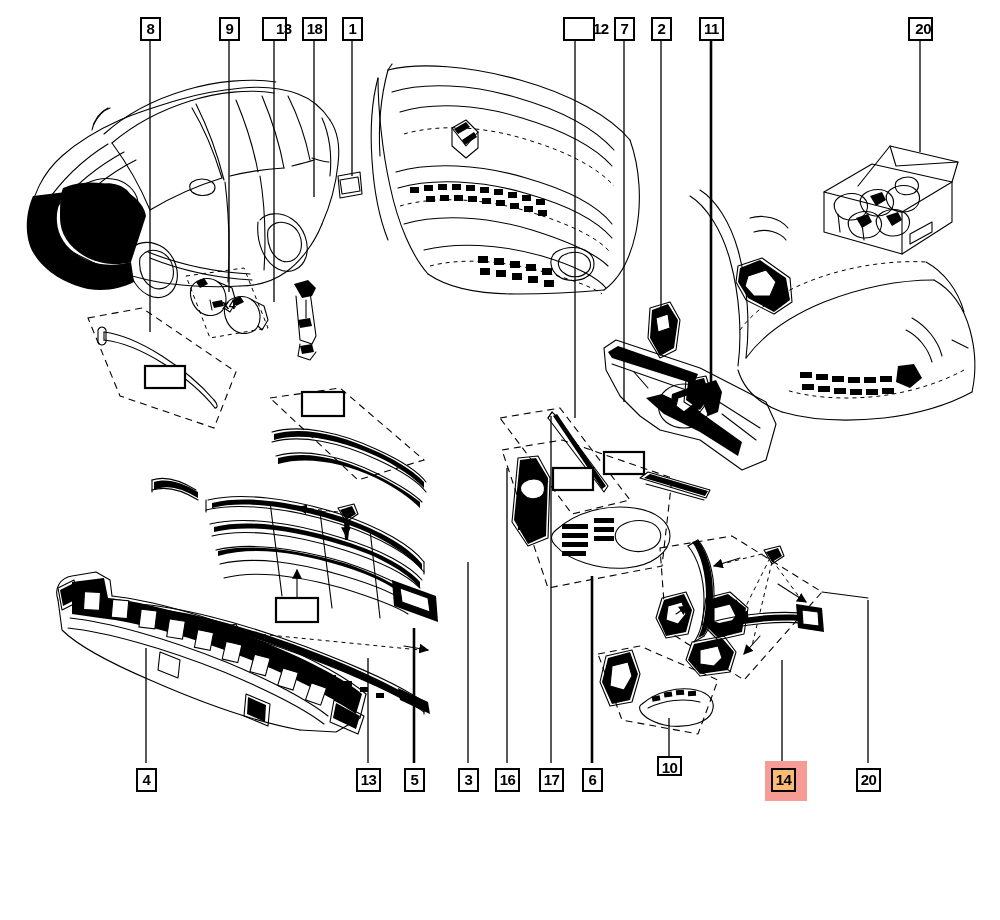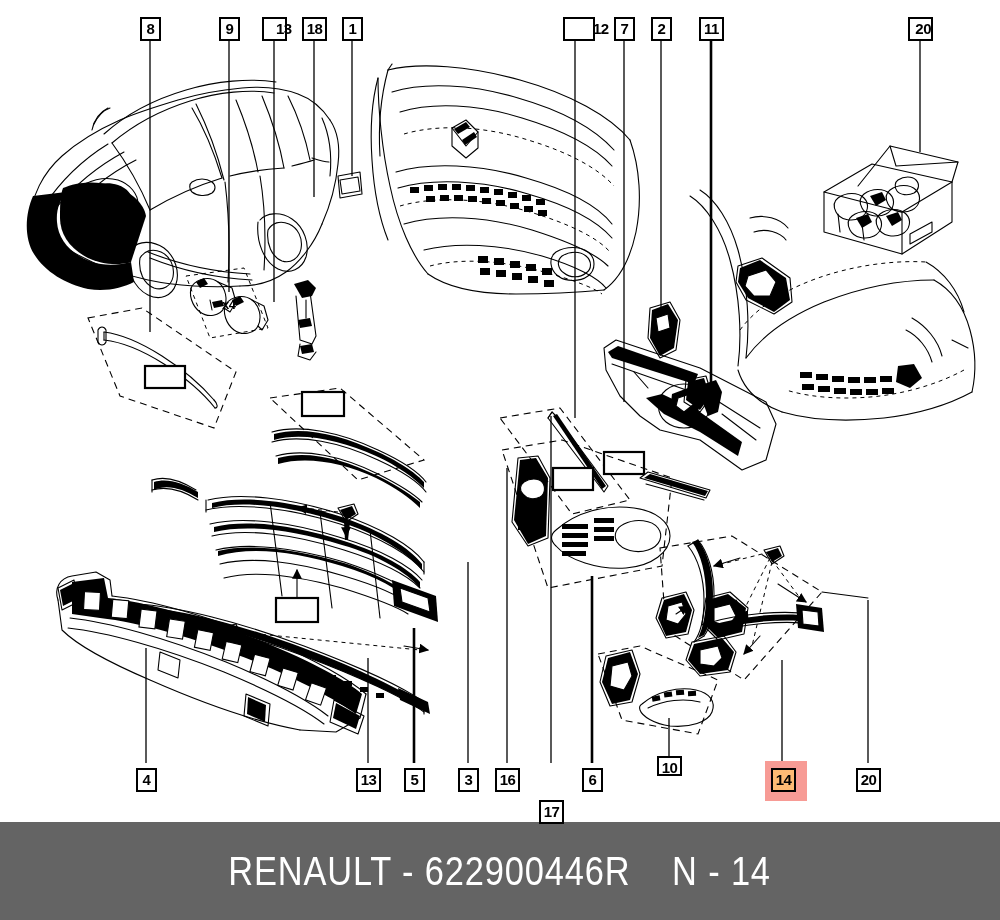--- a/index.html
+++ b/index.html
@@ -647,25 +647,22 @@
   <div class="callout" style="left:614px;top:17px;width:21px;height:24px;">7</div>
   <div class="callout" style="left:651px;top:17px;width:21px;height:24px;">2</div>
   <div class="callout" style="left:699px;top:17px;width:25px;height:24px;">11</div>
   <div class="callout" style="left:908px;top:17px;width:25px;height:24px;text-align:right;">20</div>
 
   <div class="callout" style="left:136px;top:768px;width:21px;height:24px;">4</div>
   <div class="callout" style="left:356px;top:768px;width:25px;height:24px;">13</div>
   <div class="callout" style="left:404px;top:768px;width:21px;height:24px;">5</div>
   <div class="callout" style="left:458px;top:768px;width:21px;height:24px;">3</div>
   <div class="callout" style="left:495px;top:768px;width:25px;height:24px;">16</div>
-  <div class="callout" style="left:539px;top:768px;width:25px;height:24px;margin-top:32px;">17</div>
+  <div class="callout" style="left:539px;top:768px;width:25px;height:24px;">17</div>
   <div class="callout" style="left:582px;top:768px;width:21px;height:24px;">6</div>
   <div class="callout" style="left:657px;top:756px;width:25px;height:20px;">10</div>
   <div class="callout hl" style="left:771px;top:768px;width:25px;height:24px;">14</div>
   <div class="callout" style="left:856px;top:768px;width:25px;height:24px;">20</div>
 
   <div class="qty" style="left:222px;top:297px;">x4</div>
 
-  <div id="footer" style="background: rgb(100, 100, 100);">
-    <span class="ftxt" style="color: rgb(255, 255, 255);">RENAULT - 622900446R    N - 14</span>
-  </div>
 
 </div>
 
 </body></html>

